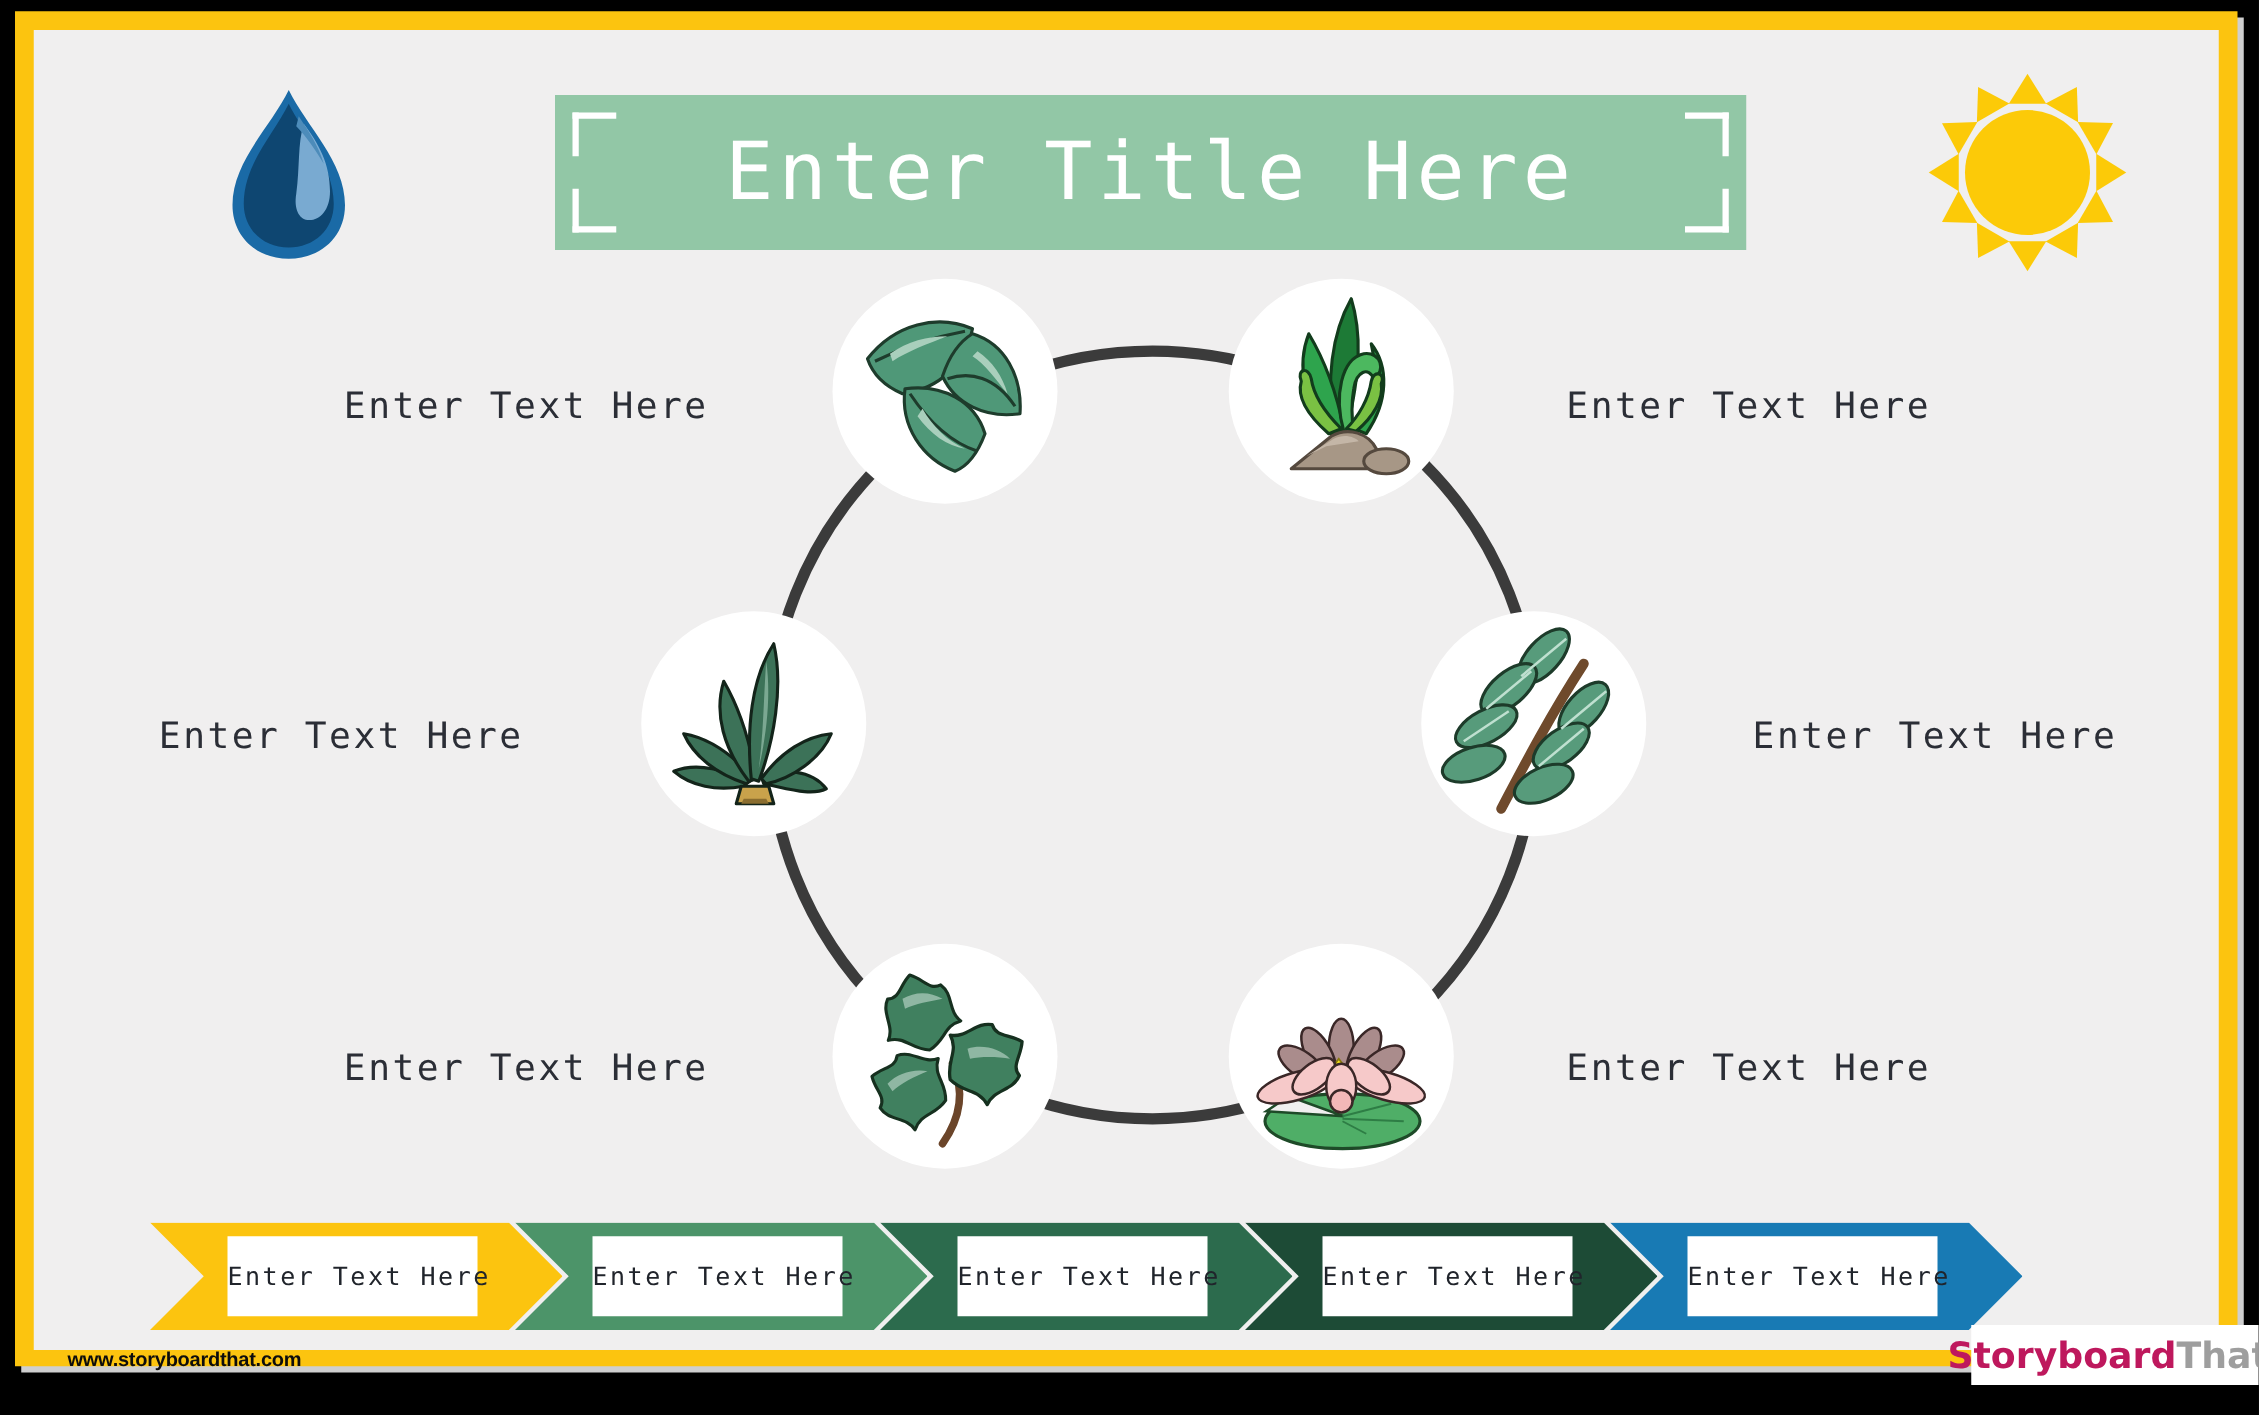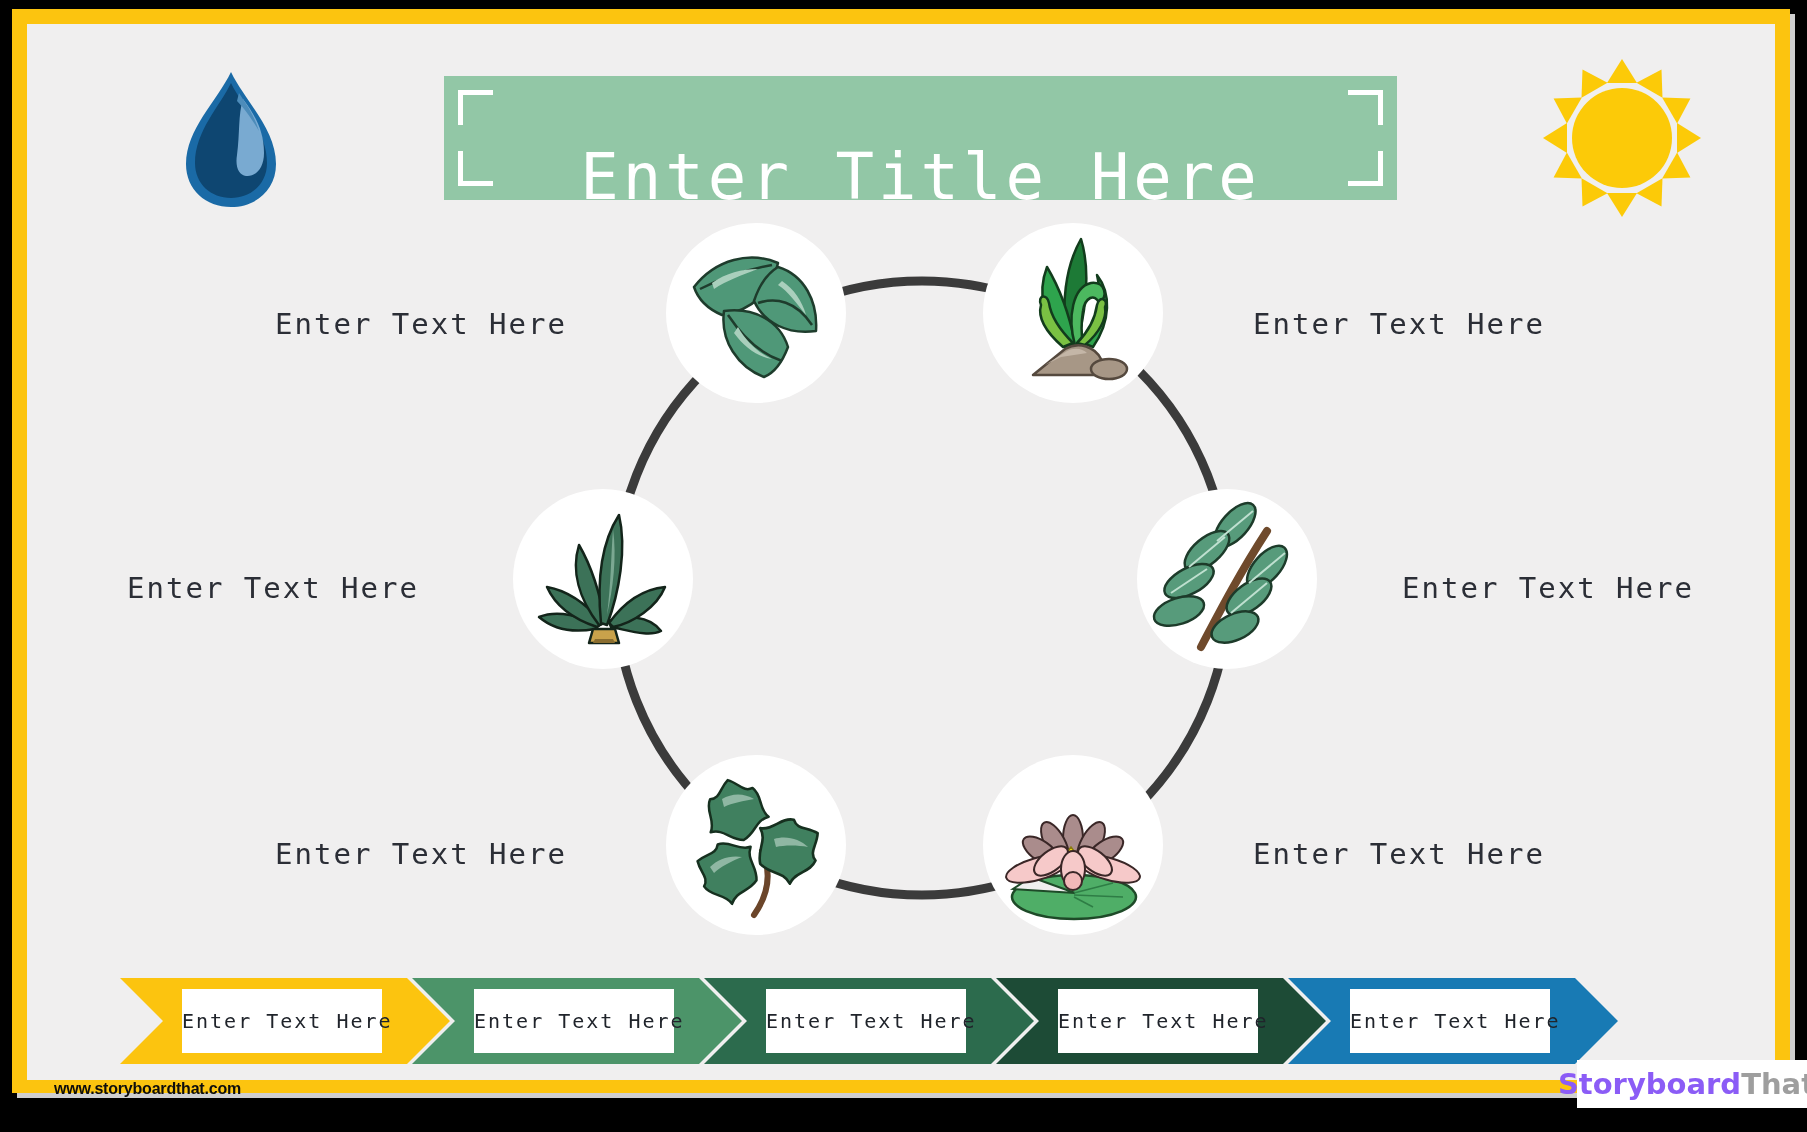--- a/index.html
+++ b/index.html
@@ -5,21 +5,21 @@
   html,body{margin:0;padding:0;background:#000;}
   .stage{position:relative;width:1807px;height:1132px;background:#000;overflow:hidden;
          font-family:"DejaVu Sans Mono", monospace;}
   .frame{position:absolute;left:12px;top:9px;width:1778px;height:1084px;background:#fcc40f;
          box-shadow:5px 5px 0 0 #cfcfcf;}
   .content{position:absolute;left:15px;top:15px;right:15px;bottom:13px;background:#f0efef;}
 
   
   .title-banner{position:absolute;left:417px;top:52px;width:953px;height:124px;background:#92c7a6;}
   .title-text{width:100%;height:124px;line-height:124px;text-align:center;color:#fff;
-              font-size:64px;letter-spacing:4px;white-space:nowrap;margin-top:39px;}
+              font-size:64px;letter-spacing:4px;white-space:nowrap;}
   .bracket{position:absolute;width:30px;height:30px;}
   .bracket.tl{left:14px;top:14px;border-left:5px solid #fff;border-top:5px solid #fff;}
   .bracket.tr{right:14px;top:14px;border-right:5px solid #fff;border-top:5px solid #fff;}
   .bracket.bl{left:14px;bottom:14px;border-left:5px solid #fff;border-bottom:5px solid #fff;}
   .bracket.br{right:14px;bottom:14px;border-right:5px solid #fff;border-bottom:5px solid #fff;}
   .drop-icon{position:absolute;left:156px;top:45px;}
   .sun-icon{position:absolute;left:1510px;top:29px;}
 
   
   .ring-svg{position:absolute;left:560px;top:229px;}
@@ -35,21 +35,21 @@
             line-height:64px;text-align:center;font-size:20px;letter-spacing:2px;color:#20242b;
             white-space:nowrap;}
 
   
   .site-url{position:absolute;left:27px;top:1056px;font-family:Liberation Sans, sans-serif;
             font-weight:700;font-size:16px;letter-spacing:-0.2px;color:#0d0d0d;z-index:3;}
   .logo{position:absolute;left:1550px;top:1036px;width:242px;height:48px;background:#fff;
         display:flex;align-items:center;justify-content:flex-end;gap:6px;padding-right:4px;
         box-sizing:border-box;z-index:3;font-family:"DejaVu Sans",sans-serif;}
   .logo-text{font-size:29px;font-weight:600;white-space:nowrap;}
-  .logo-primary{color:#8b5cf6;}
+  .logo-primary{color:#be185d;}
   .logo-secondary{color:#9e9e9e;}
 </style>
 </head>
 <body>
 
 <div class="stage">
   <div class="frame">
     <div class="content">
 
       <svg class="drop-icon" width="96" height="140" viewBox="0 0 96 140">

